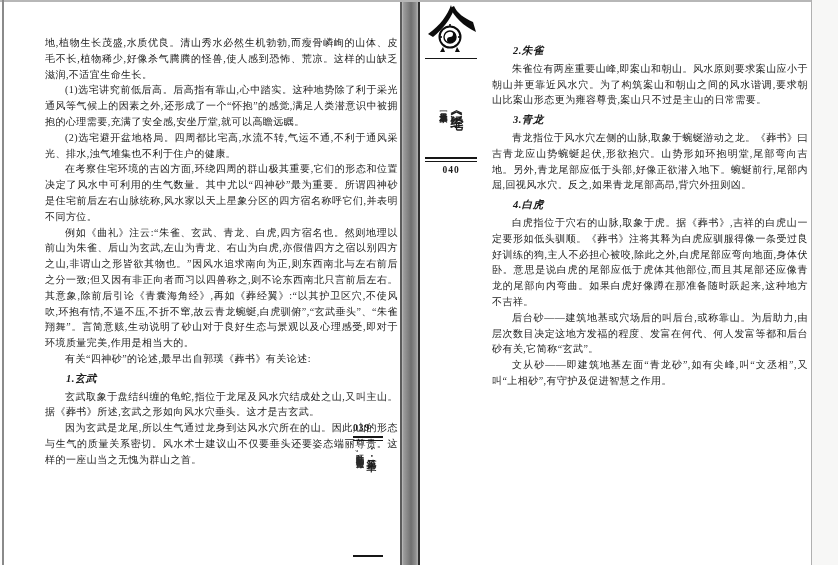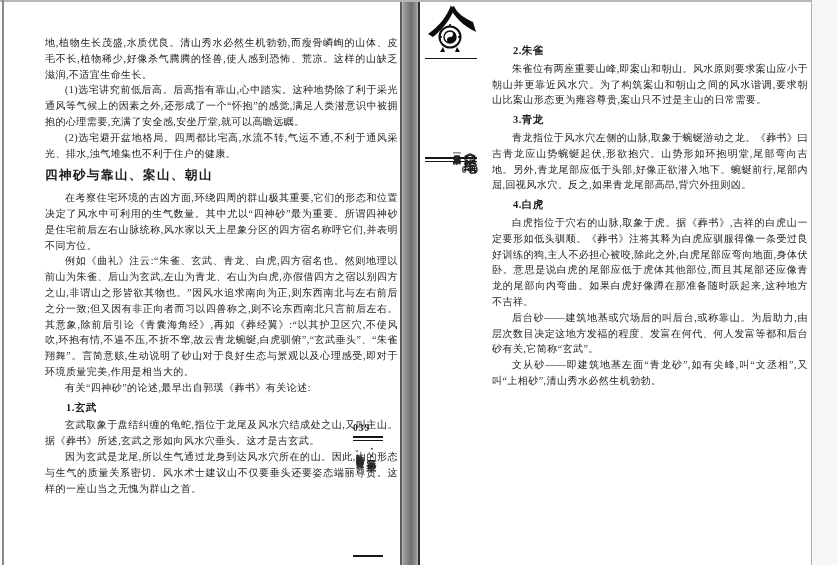--- a/index.html
+++ b/index.html
@@ -26,51 +26,50 @@
 
   
   .textcol{position:absolute;font-size:10px;line-height:15.8px;letter-spacing:0.45px;
     text-align:justify;font-weight:500;}
   .page.left .textcol{left:41px;top:33px;width:353px;}
   .page.right .textcol{left:72px;top:37px;width:316px;}
   .para{margin:0;text-indent:2em;}
   .para.noindent{text-indent:0;}
   .h-section{font-size:12.5px;font-weight:700;letter-spacing:1.5px;margin:7px 0 6px 0;
     font-family:"Liberation Sans","DejaVu Sans",sans-serif;}
-  .h-sub{font-size:10.5px;font-weight:700;margin:4px 0 2px 0;text-indent:2em;}
+  .h-sub{font-size:10.5px;font-weight:700;margin:4px 0 2px 0;text-indent:2em;font-style:italic;}
 
   
   .margin-left-page{position:absolute;left:349px;top:421px;width:30px;text-align:left;}
   .pageno{font-size:9.5px;letter-spacing:1px;font-weight:600;}
   .rule-thickthin{border-top:2.5px solid #161616;border-bottom:1px solid #161616;height:2px;margin:3px 0 4px 0;}
   .rule-thick{border-top:2.5px solid #161616;height:0;margin-top:4px;}
   .v-block{writing-mode:vertical-rl;margin:2px auto 0 auto;height:100px;display:inline-block;}
   .chap-label{font-size:10px;font-weight:700;letter-spacing:1px;display:block;}
   .chap-title{font-size:8px;font-weight:600;letter-spacing:0.5px;display:block;margin-top:1px;color:#2a2a2a;}
 
   
-  .margin-right-page{position:absolute;left:3px;top:2px;width:56px;text-align:right;}
+  .margin-right-page{position:absolute;left:3px;top:2px;width:56px;text-align:center;}
   .logo-box{width:54px;height:52px;margin:0 auto;}
   .rule-mid{border-top:1.5px solid #161616;height:0;margin:2px 2px 3px 2px;}
   .v-title{writing-mode:vertical-rl;height:86px;display:inline-block;margin-top:1px;}
   .book-title{font-size:13px;font-weight:700;letter-spacing:0px;display:block;}
   .book-subtitle{font-size:8px;font-weight:600;display:block;margin-top:2px;color:#222;}
   .rule-thickthin2{border-top:2.5px solid #161616;border-bottom:1px solid #161616;height:2px;margin:4px 2px 3px 2px;}
 </style>
 </head>
 <body>
 
 <div class="spread">
 
   <div class="page left">
     <div class="textcol" id="left-blocks">
         <p class="para noindent">地,植物生长茂盛,水质优良。清山秀水必然生机勃勃,而瘦骨嶙峋的山体、皮毛不长,植物稀少,好像杀气腾腾的怪兽,使人感到恐怖、荒凉。这样的山缺乏滋润,不适宜生命生长。</p>
         <p class="para">(1)选宅讲究前低后高。后高指有靠山,心中踏实。这种地势除了利于采光通风等气候上的因素之外,还形成了一个“怀抱”的感觉,满足人类潜意识中被拥抱的心理需要,充满了安全感,安坐厅堂,就可以高瞻远瞩。</p>
         <p class="para">(2)选宅避开盆地格局。四周都比宅高,水流不转,气运不通,不利于通风采光、排水,浊气堆集也不利于住户的健康。</p>
-        <h2 class="h-section">四神砂与靠山、案山、朝山</h2>
         <p class="para">在考察住宅环境的吉凶方面,环绕四周的群山极其重要,它们的形态和位置决定了风水中可利用的生气数量。其中尤以“四神砂”最为重要。所谓四神砂是住宅前后左右山脉统称,风水家以天上星象分区的四方宿名称呼它们,并表明不同方位。</p>
         <p class="para">例如《曲礼》注云:“朱雀、玄武、青龙、白虎,四方宿名也。然则地理以前山为朱雀、后山为玄武,左山为青龙、右山为白虎,亦假借四方之宿以别四方之山,非谓山之形皆欲其物也。”因风水追求南向为正,则东西南北与左右前后之分一致;但又因有非正向者而习以四兽称之,则不论东西南北只言前后左右。其意象,除前后引论《青囊海角经》,再如《葬经翼》:“以其护卫区穴,不使风吹,环抱有情,不逼不压,不折不窜,故云青龙蜿蜒,白虎驯俯”,“玄武垂头”、“朱雀翔舞”。言简意赅,生动说明了砂山对于良好生态与景观以及心理感受,即对于环境质量完美,作用是相当大的。</p>
         <p class="para">有关“四神砂”的论述,最早出自郭璞《葬书》有关论述:</p>
         <h3 class="h-sub">1.玄武</h3>
         <p class="para">玄武取象于盘结纠缠的龟蛇,指位于龙尾及风水穴结成处之山,又叫主山。据《葬书》所述,玄武之形如向风水穴垂头。这才是吉玄武。</p>
         <p class="para">因为玄武是龙尾,所以生气通过龙身到达风水穴所在的山。因此,山的形态与生气的质量关系密切。风水术士建议山不仅要垂头还要姿态端丽尊贵。这样的一座山当之无愧为群山之首。</p>
       </div>
 
     <div class="margin-left-page">
       <div class="pageno">039</div>
@@ -116,21 +115,21 @@
     </div>
 
     <div class="textcol" id="right-blocks">
         <h3 class="h-sub">2.朱雀</h3>
         <p class="para">朱雀位有两座重要山峰,即案山和朝山。风水原则要求案山应小于朝山并更靠近风水穴。为了构筑案山和朝山之间的风水谐调,要求朝山比案山形态更为雍容尊贵,案山只不过是主山的日常需要。</p>
         <h3 class="h-sub">3.青龙</h3>
         <p class="para">青龙指位于风水穴左侧的山脉,取象于蜿蜒游动之龙。《葬书》曰吉青龙应山势蜿蜒起伏,形欲抱穴。山势形如环抱明堂,尾部弯向吉地。另外,青龙尾部应低于头部,好像正欲潜入地下。蜿蜒前行,尾部内屈,回视风水穴。反之,如果青龙尾部高昂,背穴外扭则凶。</p>
         <h3 class="h-sub">4.白虎</h3>
         <p class="para">白虎指位于穴右的山脉,取象于虎。据《葬书》,吉祥的白虎山一定要形如低头驯顺。《葬书》注将其释为白虎应驯服得像一条受过良好训练的狗,主人不必担心被咬,除此之外,白虎尾部应弯向地面,身体伏卧。意思是说白虎的尾部应低于虎体其他部位,而且其尾部还应像青龙的尾部向内弯曲。如果白虎好像蹲在那准备随时跃起来,这种地方不吉祥。</p>
         <p class="para">后台砂——建筑地基或穴场后的叫后台,或称靠山。为后助力,由层次数目决定这地方发福的程度、发富在何代、何人发富等都和后台砂有关,它简称“玄武”。</p>
-        <p class="para">文从砂——即建筑地基左面“青龙砂”,如有尖峰,叫“文丞相”,又叫“上相砂”,清山秀水必然生机勃勃。</p>
+        <p class="para">文从砂——即建筑地基左面“青龙砂”,如有尖峰,叫“文丞相”,又叫“上相砂”,有守护及促进智慧之作用。</p>
       </div>
   </div>
 
   <div class="top-edge"></div>
   <div class="left-edge"></div>
   <div class="right-edge"></div>
   <div class="right-outside"></div>
 </div>
 
 </body></html>

